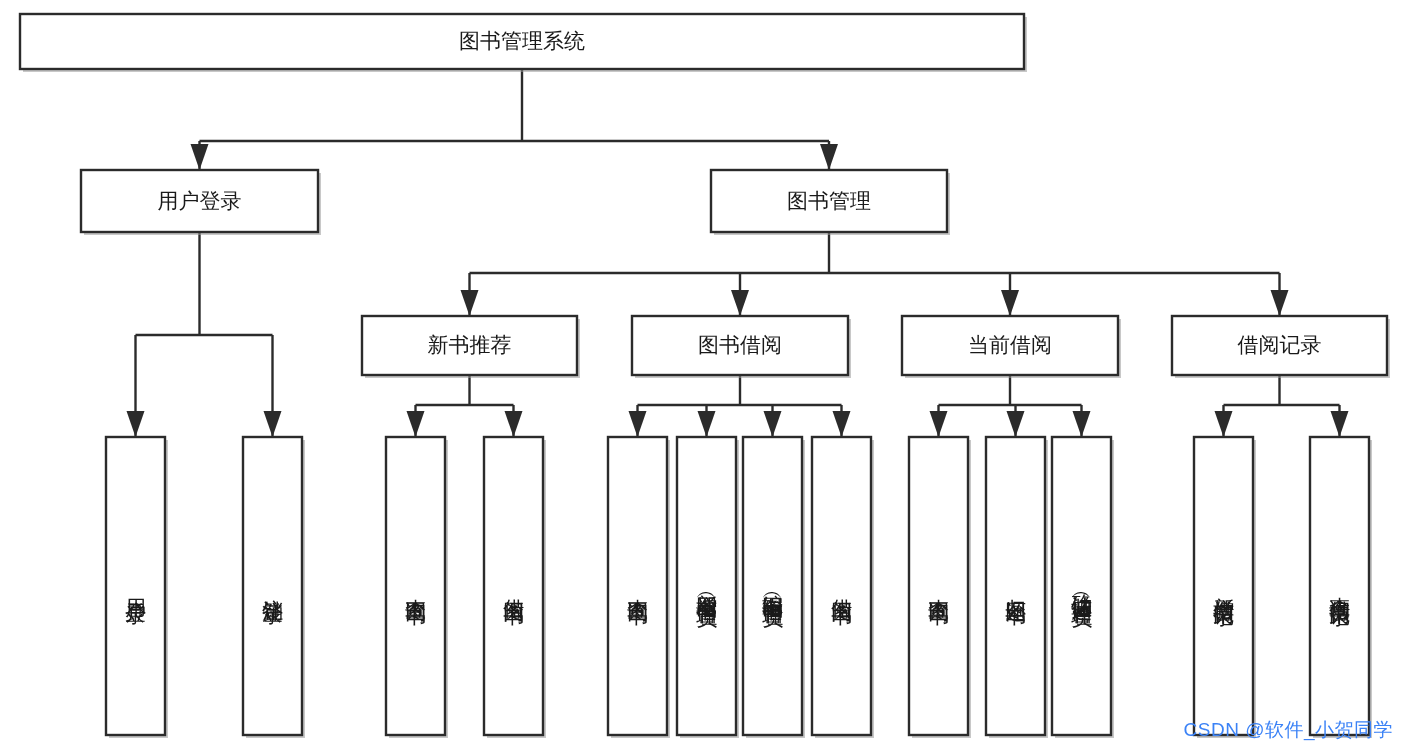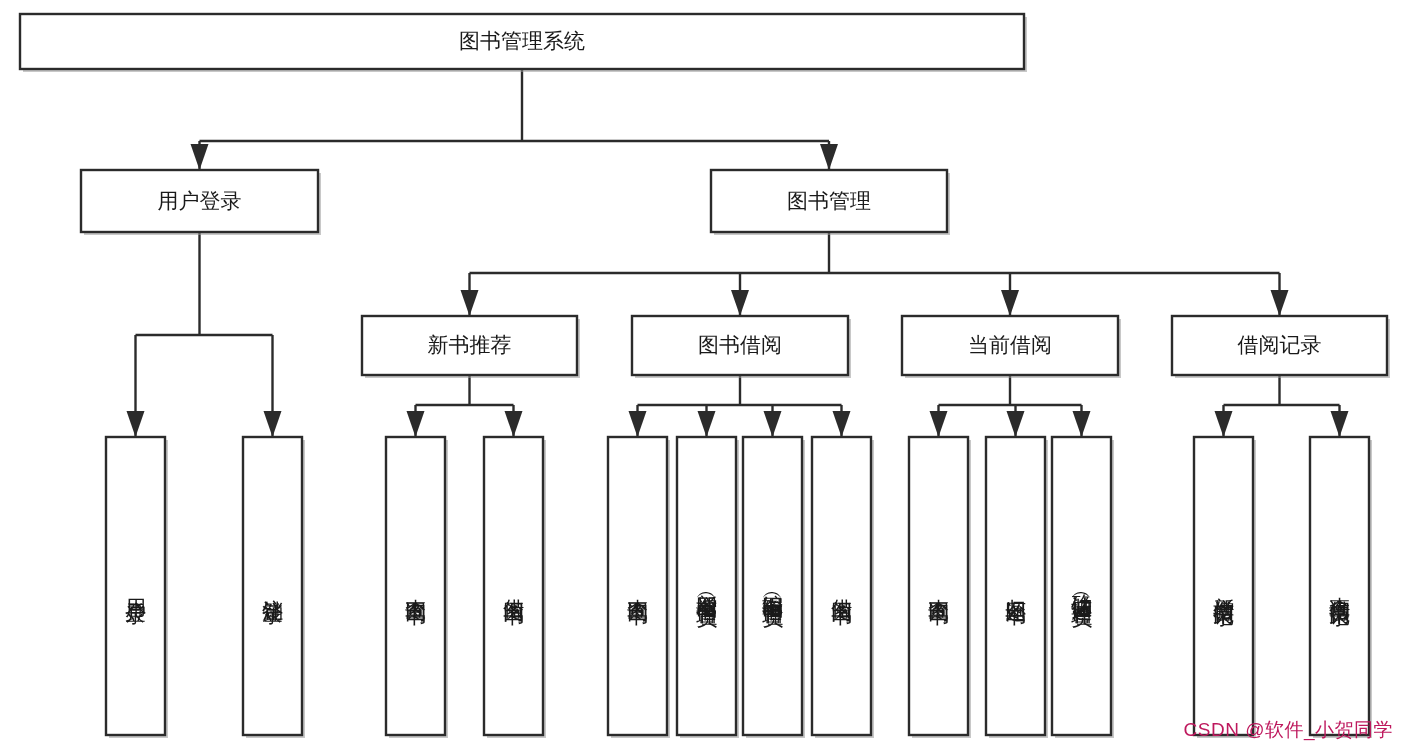--- a/index.html
+++ b/index.html
@@ -69,21 +69,21 @@
     letter-spacing: 2px;
     color: #1a1a1a;
     white-space: nowrap;
   }
   .watermark {
     position: absolute;
     right: 12px;
     bottom: 4px;
     font-family: "Liberation Sans", "DejaVu Sans", sans-serif;
     font-size: 19px;
-    color: #be185d;
+    color: #3b82f6;
     letter-spacing: 0.5px;
     user-select: none;
   }
 </style>
 </head>
 <body>
 
 <div id="diagram-root">
 
   <svg class="tree-canvas" id="tree-canvas" viewBox="0 0 1405 747" xmlns="http://www.w3.org/2000/svg">

